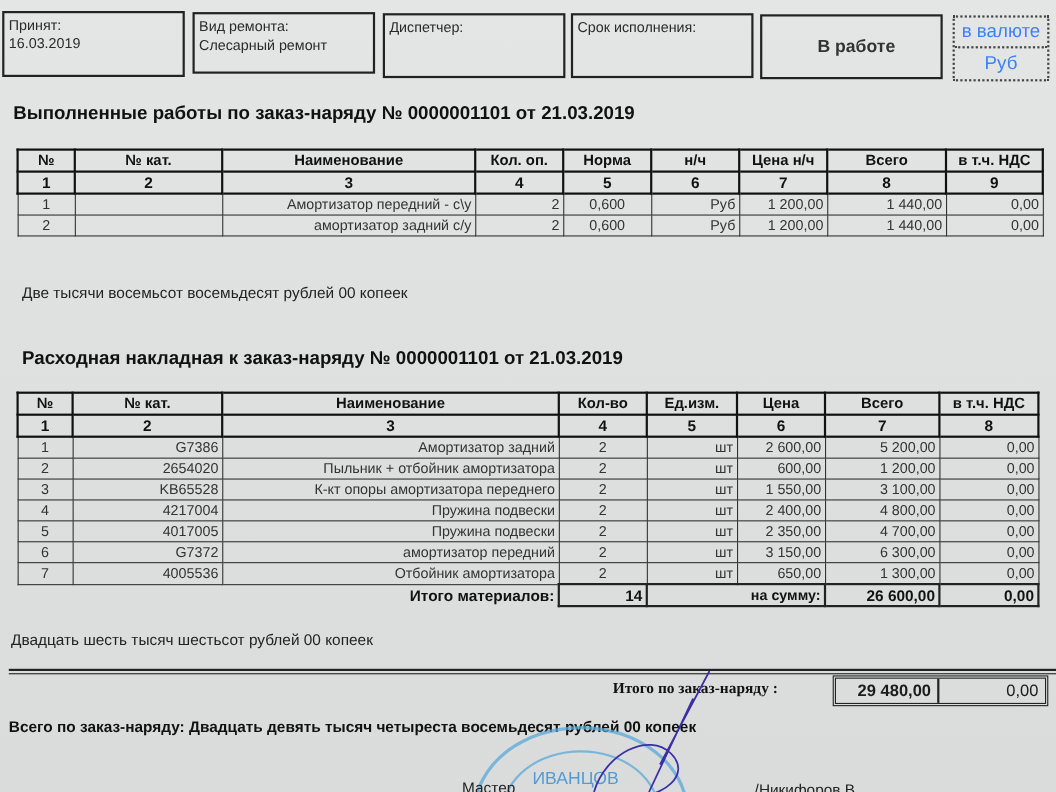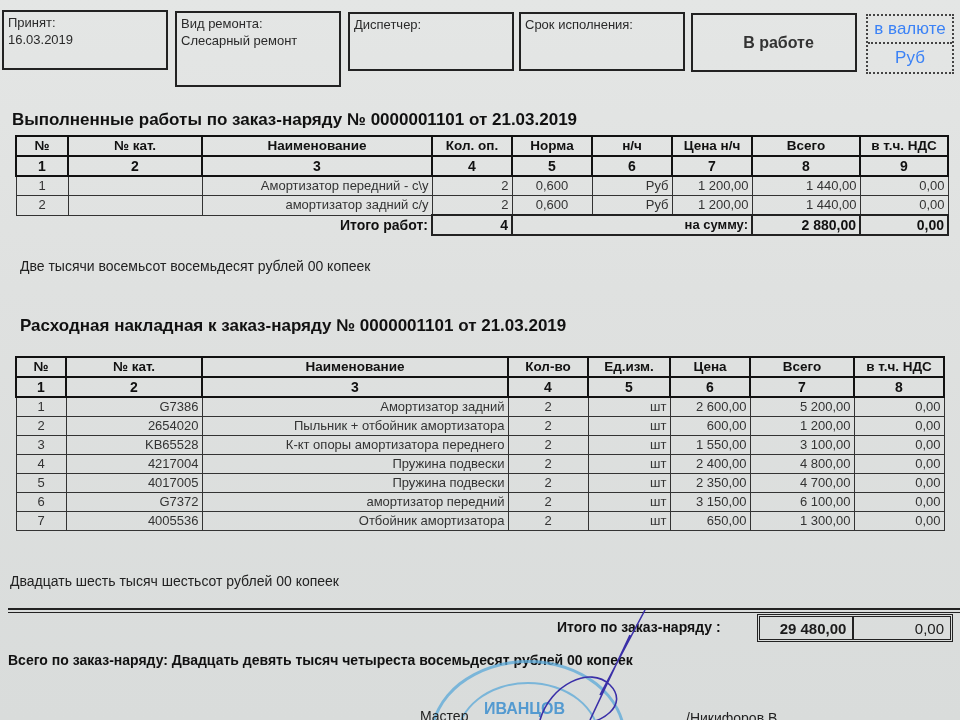--- a/index.html
+++ b/index.html
@@ -23,50 +23,50 @@
   td.noborder { border:none !important; }
   td.tot { font-weight:bold; color:#111 !important; font-size:14px; }
   td.totb { border:2px solid #222 !important; }
   .words { position:absolute; font-size:14px; color:#222; white-space:nowrap; }
   .rule { position:absolute; left:8px; width:952px; border-top:2px solid #222; }
   .grand-lbl { position:absolute; font-size:14px; font-weight:bold; color:#111; }
   .grand { position:absolute; border:3px double #222; box-sizing:border-box; display:flex; font-size:15px; font-weight:bold; }
   .grand div { display:flex; align-items:center; justify-content:flex-end; padding-right:6px; box-sizing:border-box; }
   .allwords { position:absolute; font-size:14px; font-weight:bold; color:#111; white-space:nowrap; }
   .stamp { position:absolute; border:3px solid #5aa8d8; border-radius:50%; opacity:0.75; }
-  .stamp-text { position:absolute; color:#3d8fcf; font-weight:bold; font-size:16px; opacity:0.85; }
+  .stamp-text { position:absolute; color:#3d8fcf; font-weight:normal; font-size:16px; opacity:0.85; }
   .sig { position:absolute; }
   .footer-text { position:absolute; font-size:14px; color:#222; white-space:nowrap; }
 </style>
 </head>
 <body>
 
 <div class="box" style="left:2px;top:10px;width:166px;height:60px;">
   <span class="lbl">Принят:</span>
   <span class="lbl">16.03.2019</span>
 </div>
-<div class="box" style="left:175px;top:11px;width:166px;height:76px;">
+<div class="box" style="left:175px;top:11px;width:166px;height:56px;">
   <span class="lbl">Вид ремонта:</span>
   <span class="lbl">Слесарный ремонт</span>
 </div>
 <div class="box" style="left:348px;top:12px;width:166px;height:59px;">
   <span class="lbl">Диспетчер:</span>
 </div>
 <div class="box" style="left:519px;top:12px;width:166px;height:59px;">
   <span class="lbl">Срок исполнения:</span>
 </div>
 <div class="box status" style="left:691px;top:13px;width:166px;height:59px;">
   <span>В работе</span>
 </div>
 <div class="cur" style="left:866px;top:14px;width:88px;height:60px;">
   <div class="top">в валюте</div>
   <div>Руб</div>
 </div>
 
-<h2 class="title" style="left:12px;top:110px;">Выполненные работы по заказ-наряду №  0000001101 от 21.03.2019</h2>
+<h2 class="title" style="left:12px;top:93px;">Выполненные работы по заказ-наряду №  0000001101 от 21.03.2019</h2>
 
 <table class="grid" style="left:15px;top:135px;width:932px;">
   <colgroup>
     <col style="width:52px">
       <col style="width:134px">
       <col style="width:230px">
       <col style="width:80px">
       <col style="width:80px">
       <col style="width:80px">
       <col style="width:80px">
@@ -111,29 +111,20 @@
     <td class="c">2</td>
     <td class="l"></td>
     <td class="l">амортизатор задний с/у</td>
     <td class="r">2</td>
     <td class="c">0,600</td>
     <td class="r">Руб</td>
     <td class="r">1 200,00</td>
     <td class="r">1 440,00</td>
     <td class="r">0,00</td>
   </tr>
-  <tr>
-    <td class="noborder"></td>
-    <td class="noborder"></td>
-    <td class="noborder r tot">Итого работ:</td>
-    <td class="r tot totb">4</td>
-    <td class="totb" colspan="3" style="text-align:right;font-weight:bold;color:#111;">на сумму:</td>
-    <td class="r tot totb">2 880,00</td>
-    <td class="r tot totb">0,00</td>
-  </tr>
 </tbody>
   </table>
 
 <div class="words" style="left:20px;top:258px;">Две тысячи восемьсот восемьдесят рублей 00 копеек</div>
 
 <h2 class="title" style="left:20px;top:316px;">Расходная накладная к заказ-наряду №  0000001101 от 21.03.2019</h2>
 
 <table class="grid" style="left:15px;top:356px;width:928px;">
   <colgroup>
     <col style="width:50px">
@@ -216,42 +207,51 @@
     <td class="r">4 700,00</td>
     <td class="r">0,00</td>
   </tr>
   <tr>
     <td class="c">6</td>
     <td class="l">G7372</td>
     <td class="l">амортизатор передний</td>
     <td class="c">2</td>
     <td class="r">шт</td>
     <td class="r">3 150,00</td>
-    <td class="r">6 100,00</td>
+    <td class="r">6 300,00</td>
     <td class="r">0,00</td>
   </tr>
   <tr>
     <td class="c">7</td>
     <td class="l">4005536</td>
     <td class="l">Отбойник амортизатора</td>
     <td class="c">2</td>
     <td class="r">шт</td>
     <td class="r">650,00</td>
     <td class="r">1 300,00</td>
     <td class="r">0,00</td>
   </tr>
+  <tr>
+    <td class="noborder"></td>
+    <td class="noborder"></td>
+    <td class="noborder r tot">Итого материалов:</td>
+    <td class="r tot totb">14</td>
+    <td class="totb" colspan="2" style="text-align:right;font-weight:bold;color:#111;">на сумму:</td>
+    <td class="r tot totb">26 600,00</td>
+    <td class="r tot totb">0,00</td>
+  </tr>
 </tbody>
   </table>
 
 <div class="words" style="left:10px;top:573px;">Двадцать шесть тысяч шестьсот рублей 00 копеек</div>
 
 <div class="rule" style="top:608px;"></div>
 <div class="rule" style="top:612px;border-top-width:1.5px;"></div>
 
-<div class="grand-lbl" style="left:557px;top:619px;">Итого по заказ-наряду :</div>
+<div class="grand-lbl" style="left:557px;top:619px;font-family:Liberation Serif, serif;">Итого по заказ-наряду :</div>
 <div class="grand" style="left:757px;top:614px;width:196px;height:28px;gap:24px;">
   <div style="width:108px;border-right:2px solid #222;">29 480,00</div>
   <div style="width:82px;font-weight:normal;">0,00</div>
 </div>
 
 <div class="allwords" style="left:8px;top:652px;">Всего по заказ-наряду: Двадцать девять тысяч четыреста восемьдесят рублей 00 копеек</div>
 
 <div class="stamp" style="left:430px;top:660px;width:190px;height:150px;"></div>
 <div class="stamp" style="left:456px;top:682px;width:140px;height:110px;border-width:2px;"></div>
 <div class="stamp-text" style="left:484px;top:700px;">ИВАНЦОВ</div>

